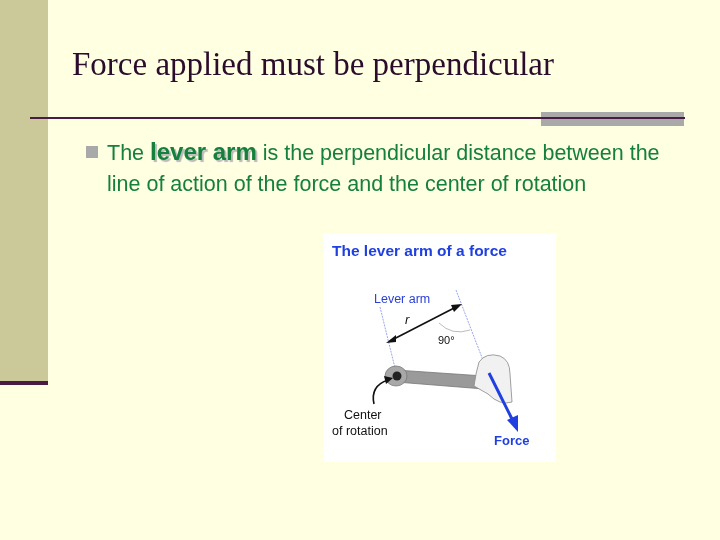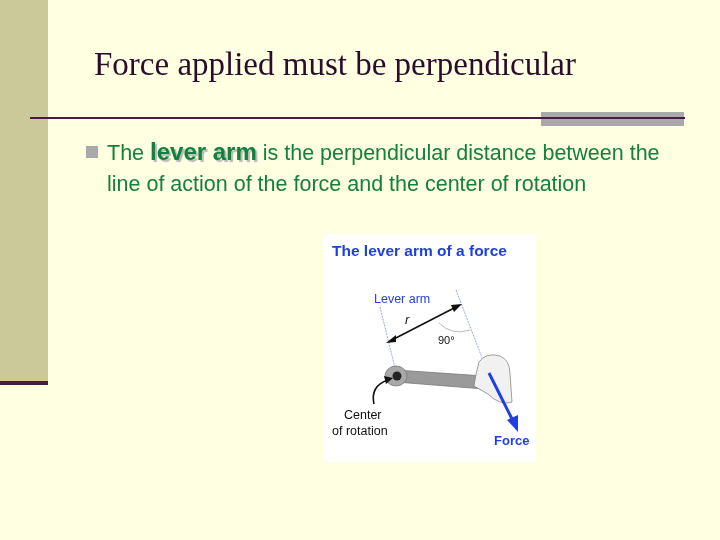--- a/index.html
+++ b/index.html
@@ -10,21 +10,21 @@
     }
     .side-bar {
       position: absolute; left: 0; top: 0; width: 48px; height: 381px;
       background: #cbc89a;
     }
     .side-bar-line {
       position: absolute; left: 0; top: 381px; width: 48px; height: 4px;
       background: #4a1c44;
     }
     .title {
-      position: absolute; left: 94px; top: 46px;
+      position: absolute; left: 72px; top: 46px;
       font-family: "Liberation Serif", serif;
       font-size: 33px; color: #2c0c2c;
       margin: 0; font-weight: normal; white-space: nowrap;
     }
     .title-rule {
       position: absolute; left: 30px; top: 117px; width: 655px; height: 2px;
       background: #4a1c44;
     }
     .title-accent {
       position: absolute; left: 541px; top: 112px; width: 143px; height: 14px;
@@ -40,21 +40,21 @@
     }
     .body-text {
       position: absolute; left: 107px; top: 136px; width: 590px;
       font-size: 21.5px; line-height: 31px; color: #15803d;
     }
     .body-text .em {
       font-weight: bold; font-size: 24px;
       text-shadow: 2px 2px 1px #b8b8b8;
     }
     .figure {
-      position: absolute; left: 324px; top: 234px; width: 212px; height: 228px;
+      position: absolute; left: 324px; top: 234px; width: 232px; height: 228px;
       background: #fff;
     }
     .figure svg { display: block; }
   </style>
 </head>
 <body>
 
 <div class="side-bar"></div>
 <div class="side-bar-line"></div>
 

